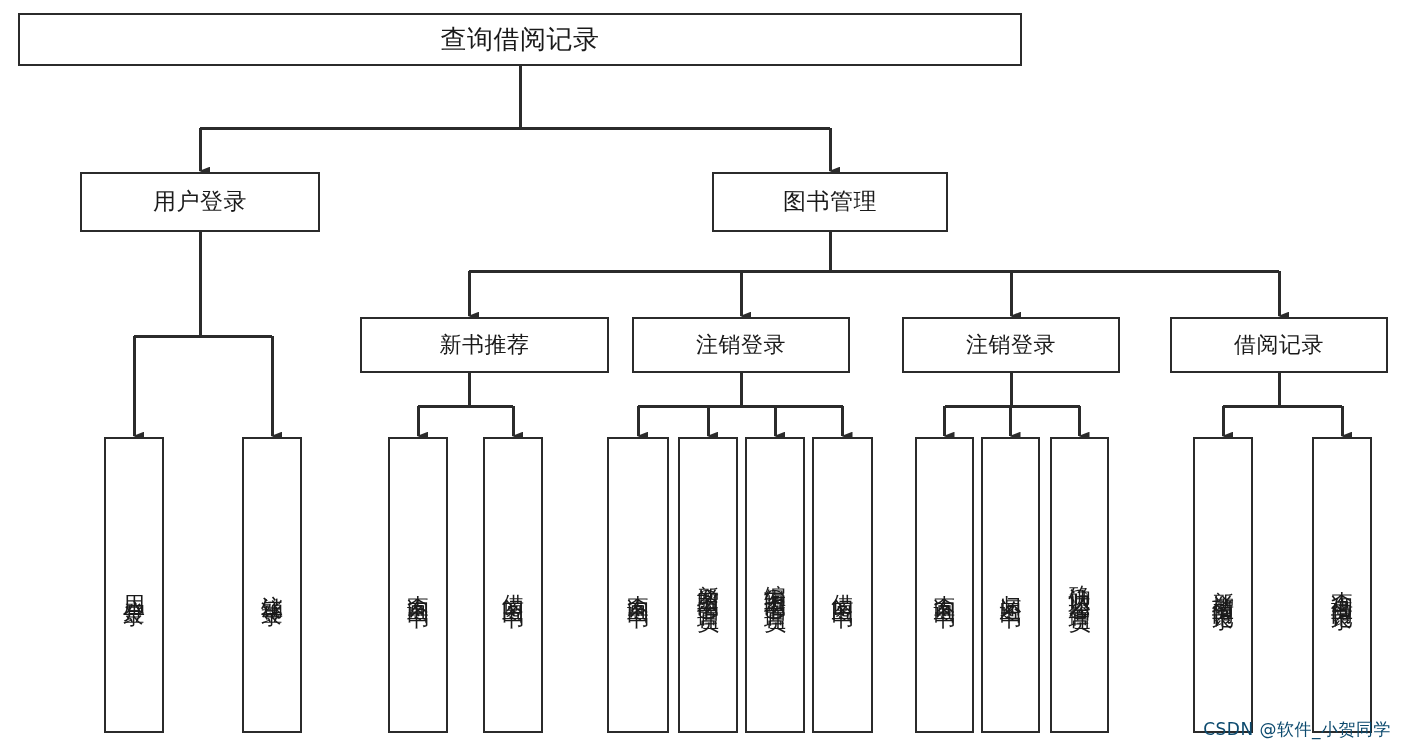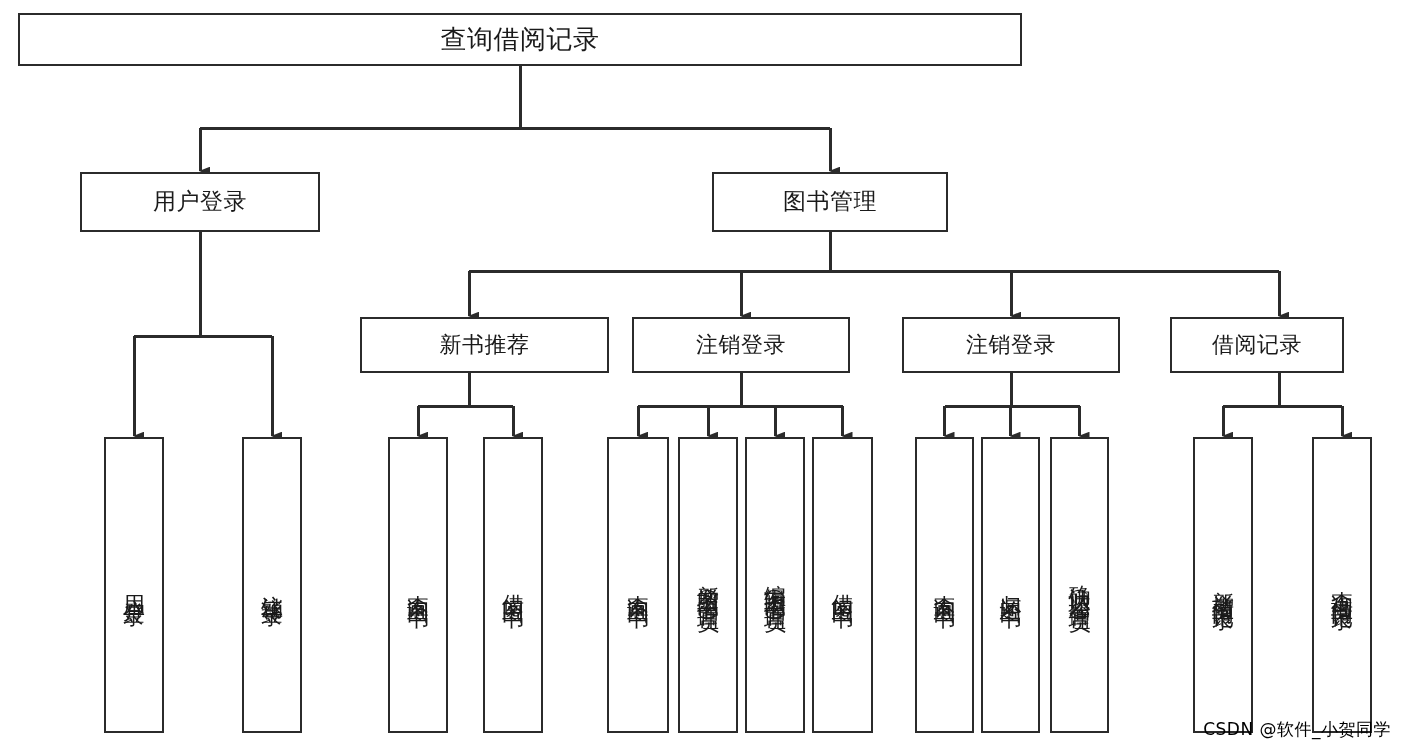--- a/index.html
+++ b/index.html
@@ -54,21 +54,21 @@
   }
   .level-root .node-label { font-size: 26px; }
   .level-1 .node-label { font-size: 23px; }
   .level-2 .node-label { font-size: 22px; }
   .level-3 .node-label { font-size: 22px; }
   .watermark {
     position: absolute;
     right: 14px;
     bottom: 6px;
     font-size: 17px;
-    color: #000000;
+    color: #0c4a6e;
     letter-spacing: 0.5px;
     white-space: nowrap;
     user-select: none;
   }
 </style>
 </head>
 <body>
 
 <div id="diagram-root">
   <svg class="connectors" viewBox="0 0 1405 747" width="1405" height="747" aria-hidden="true">
@@ -126,21 +126,21 @@
       </div>
       <div class="node level-2 horizontal" style="left: 360px; top: 317px; width: 249px; height: 56px;">
         <div class="node-label">新书推荐</div>
       </div>
       <div class="node level-2 horizontal" style="left: 632px; top: 317px; width: 218px; height: 56px;">
         <div class="node-label">注销登录</div>
       </div>
       <div class="node level-2 horizontal" style="left: 902px; top: 317px; width: 218px; height: 56px;">
         <div class="node-label">注销登录</div>
       </div>
-      <div class="node level-2 horizontal" style="left: 1170px; top: 317px; width: 174px; height: 56px;">
+      <div class="node level-2 horizontal" style="left: 1170px; top: 317px; width: 218px; height: 56px;">
         <div class="node-label">借阅记录</div>
       </div>
       <div class="node level-3 vertical" style="left: 104px; top: 437px; width: 60px; height: 296px;">
         <div class="node-label">用户登录</div>
       </div>
       <div class="node level-3 vertical" style="left: 242px; top: 437px; width: 60px; height: 296px;">
         <div class="node-label">注销登录</div>
       </div>
       <div class="node level-3 vertical" style="left: 388px; top: 437px; width: 60px; height: 296px;">
         <div class="node-label">查询图书</div>

